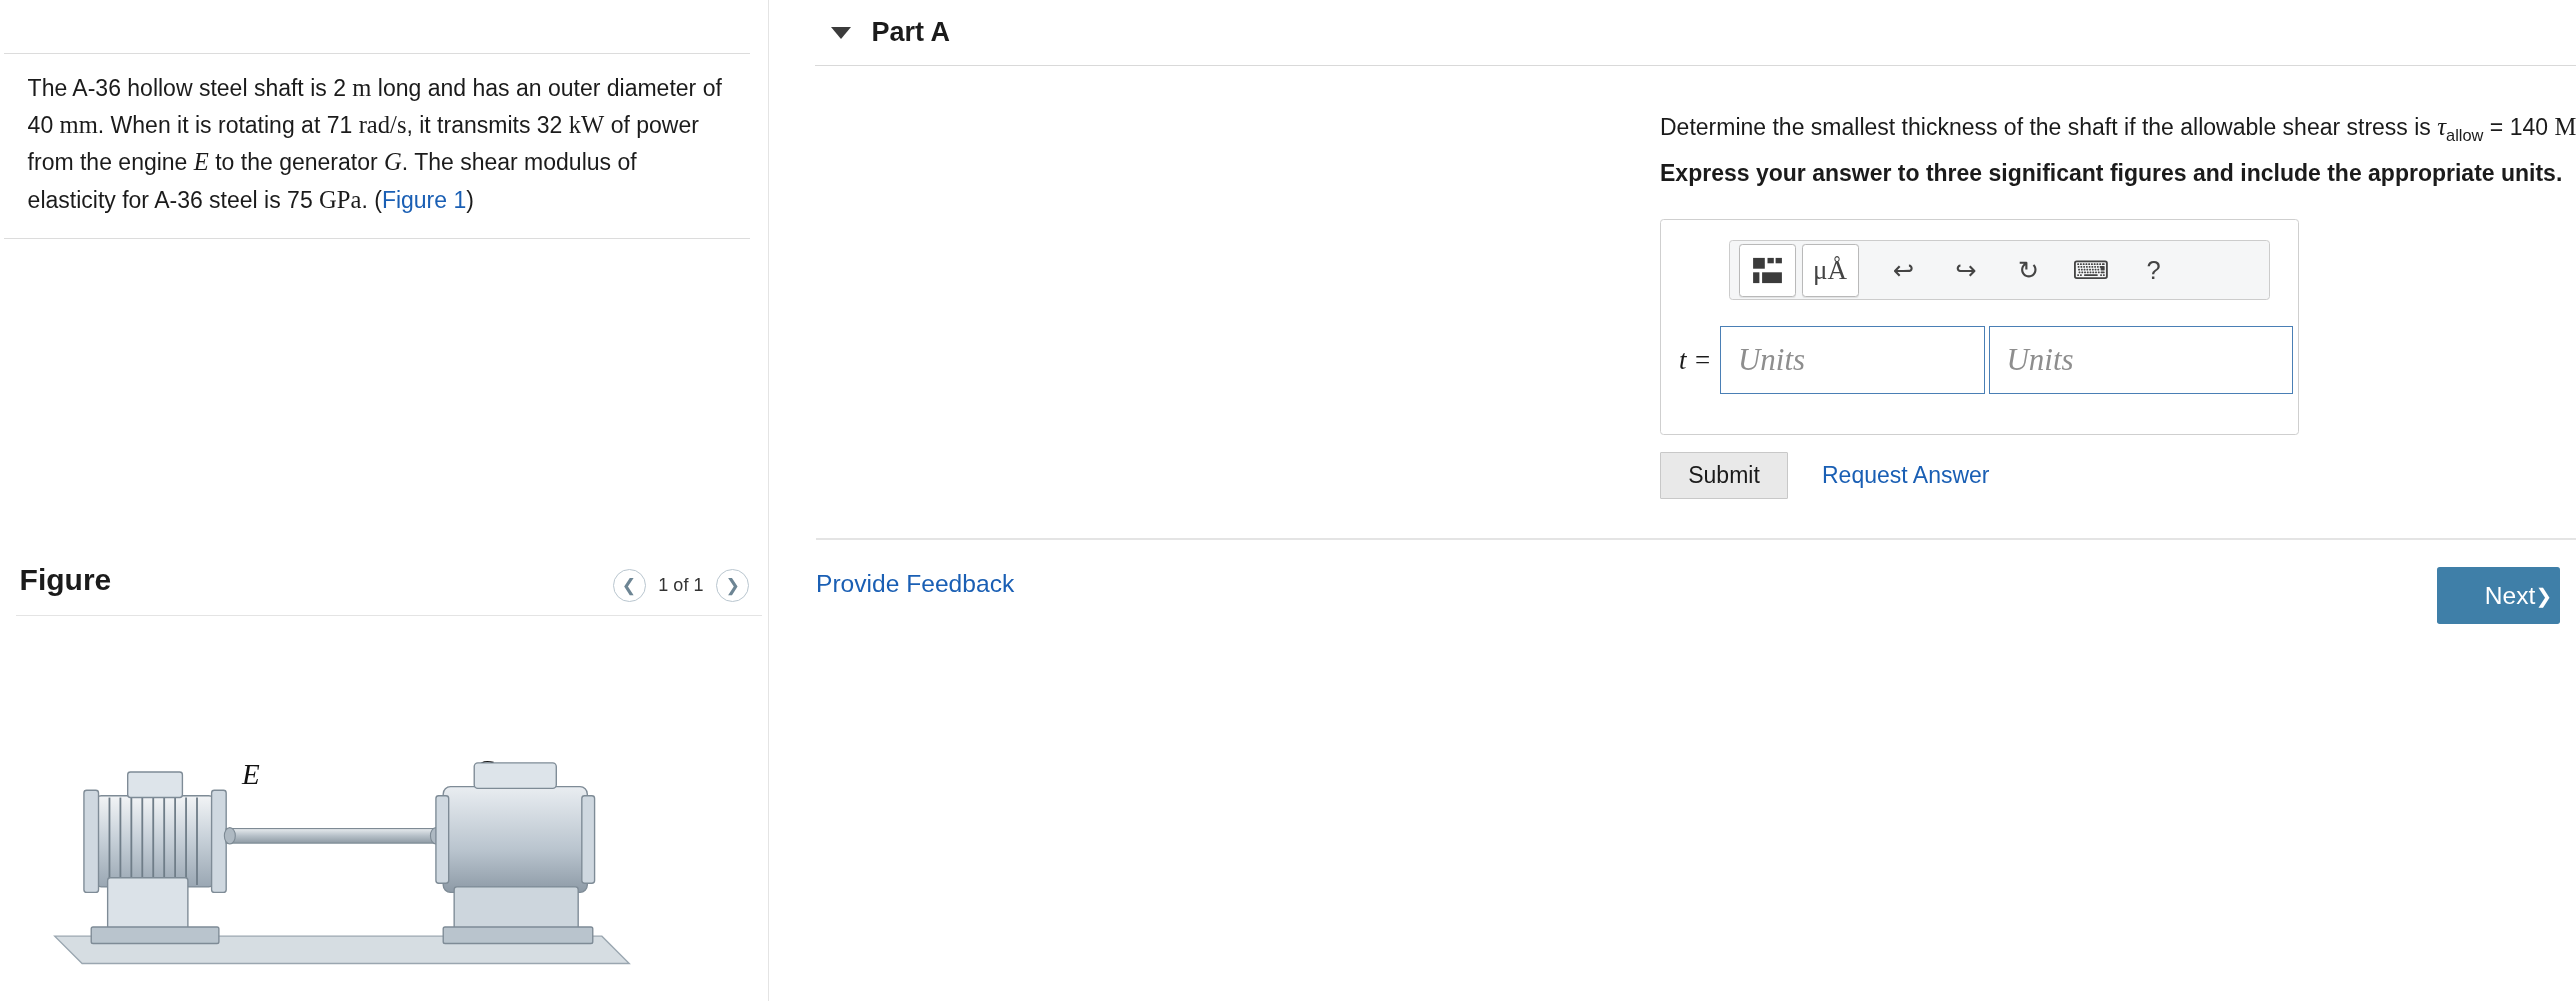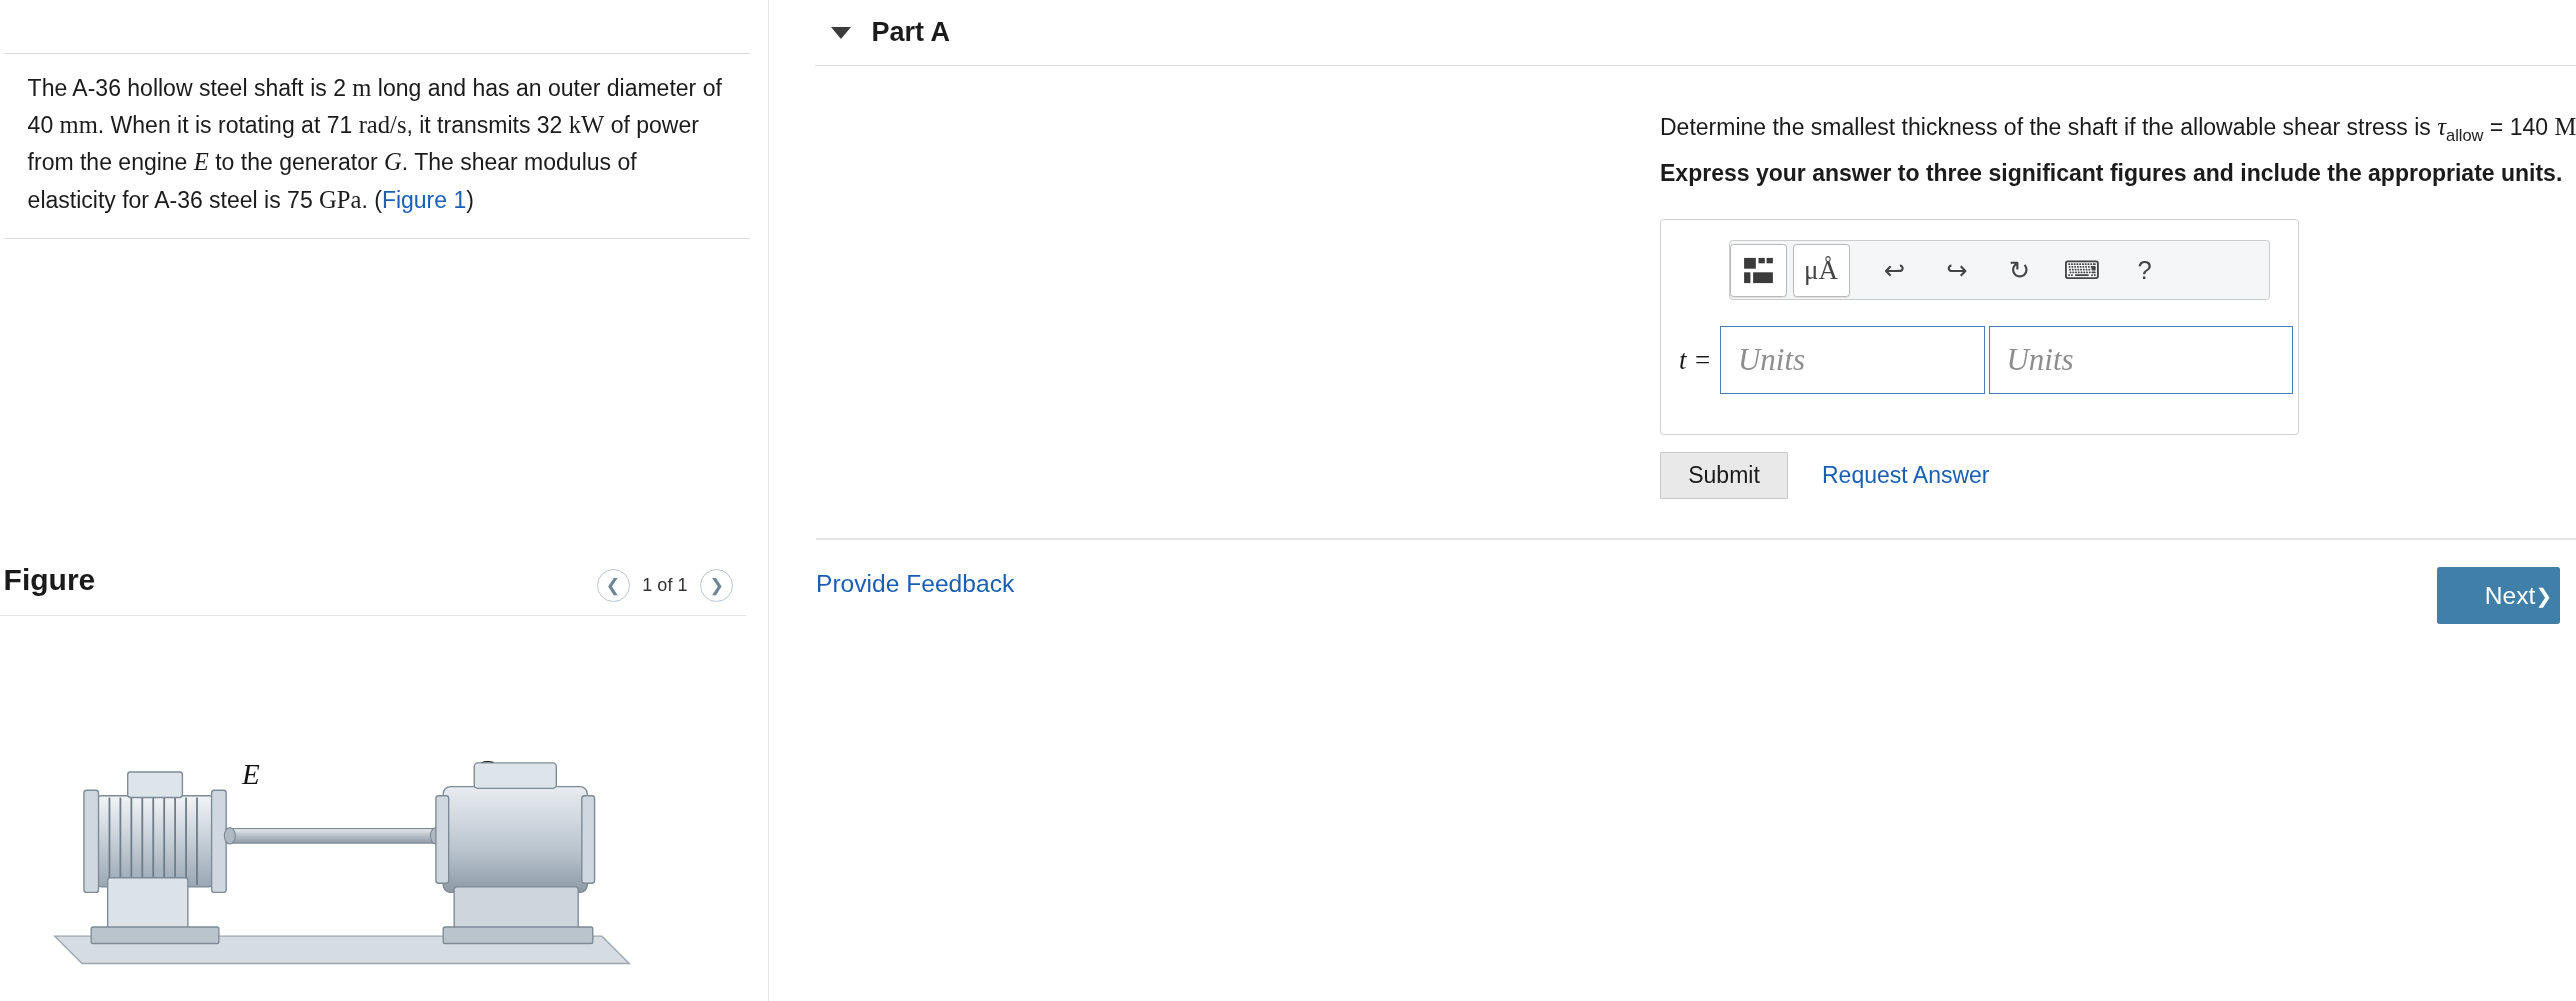--- a/index.html
+++ b/index.html
@@ -38,21 +38,21 @@
     font-size: 23px;
     line-height: 1.52;
     color: #1b1b1b;
   }
   .mathit { font-family: "Liberation Serif", serif; font-style: italic; font-size: 24.6px; }
   .mathrm { font-family: "Liberation Serif", serif; font-style: normal; font-size: 24.6px; }
   .figlink { color: #1a5fb4; text-decoration: none; }
 
   .figure-header {
     position: absolute;
-    left: 0; top: 556px;
+    left: 16px; top: 556px;
     width: 746px;
     height: 60px;
     border-bottom: 1.8px solid #e4e4e4;
   }
   .figure-title {
     position: absolute;
     left: 3.6px; top: 7.3px;
     font-size: 30px;
     font-weight: bold;
     color: #1b1b1b;
@@ -145,20 +145,21 @@
   .toolbar {
     position: absolute;
     left: 68px; top: 20px;
     width: 541px;
     height: 60px;
     border: 0.9px solid #cccccc;
     border-radius: 3.6px;
     background: #f5f6f7;
     display: flex;
     align-items: center;
+    padding-left: 9px;
     gap: 5.5px;
   }
   .tb-btn {
     width: 57px; height: 53px;
     display: flex; align-items: center; justify-content: center;
     border-radius: 3.6px;
     cursor: pointer;
     color: #444;
     font-size: 25.5px;
   }

